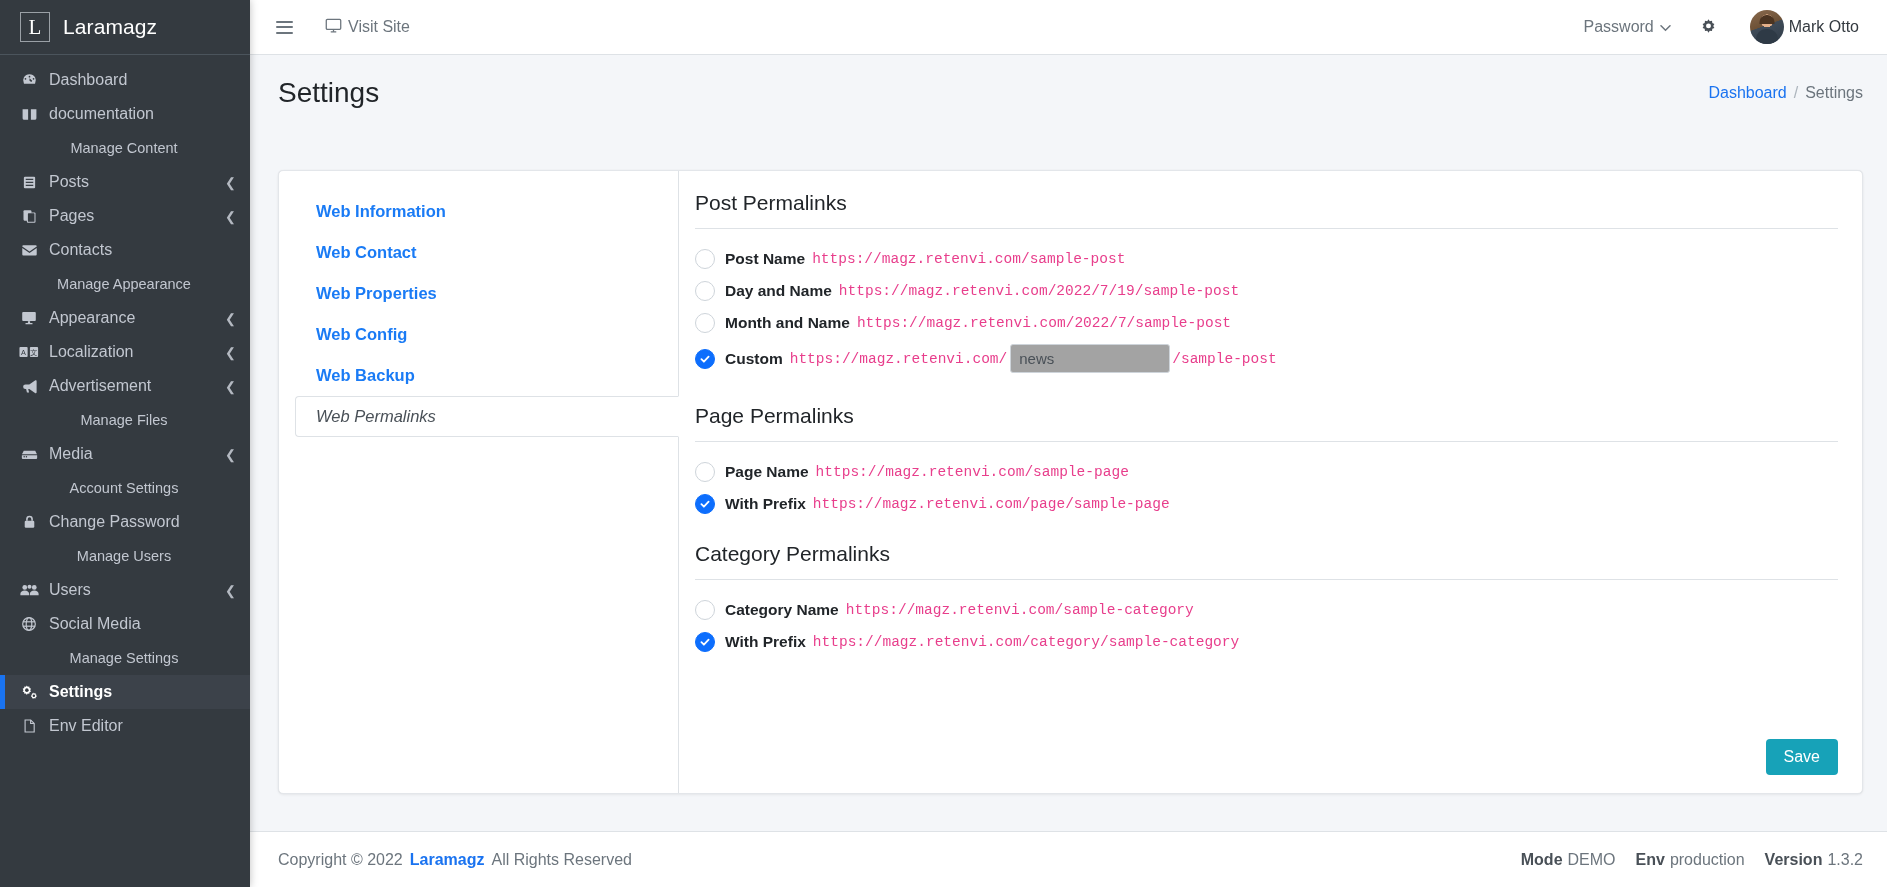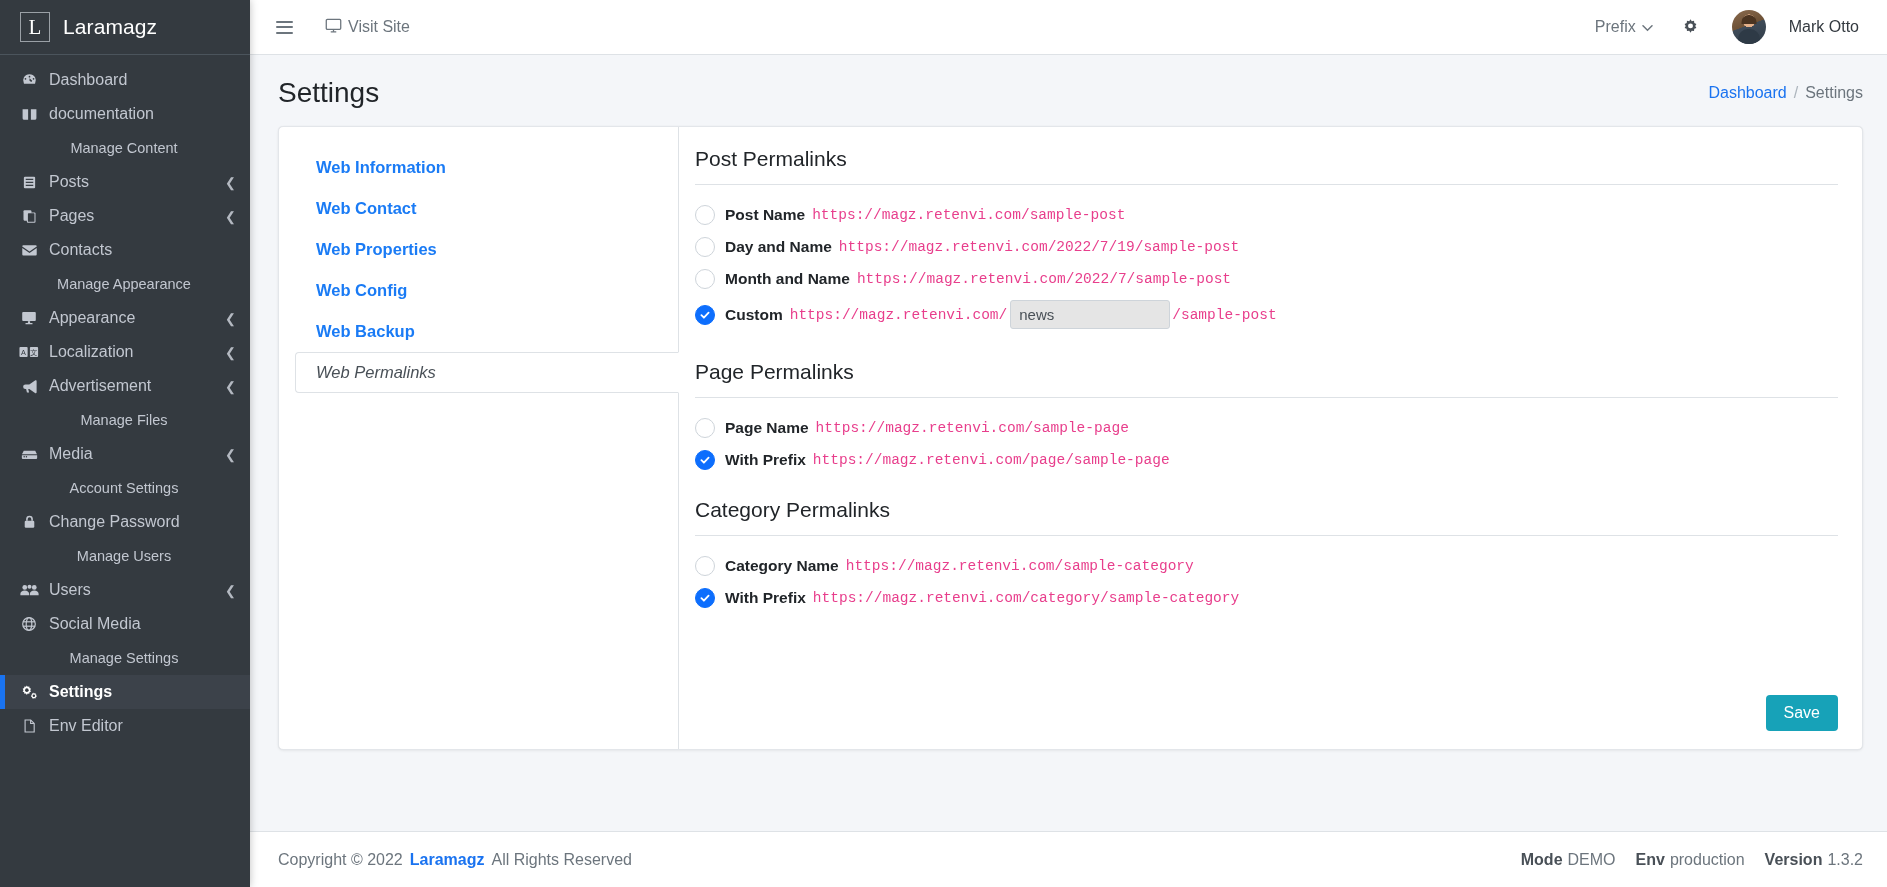--- a/index.html
+++ b/index.html
@@ -91,21 +91,21 @@
   }
   .hamburger { display:flex; flex-direction:column; gap:3.5px; cursor:pointer; padding: 6px 4px; }
   .hamburger span { display:block; width:17px; height:2px; background:#6c757d; border-radius:1px; }
   .topbar-link {
     display:flex; align-items:center; gap:6px;
     margin-left: 28px; color:#6c757d; font-size:16px; cursor:pointer;
   }
   .topbar-right { margin-left:auto; display:flex; align-items:center; gap:0; }
   .lang-sel { display:flex; align-items:center; gap:6px; color:#6c757d; font-size:16px; cursor:pointer; padding: 6px 14px;}
   .gear-btn { color:#495057; cursor:pointer; padding: 6px 14px; display:flex; align-items:center;}
-  .user-box { display:flex; align-items:center; gap:23px; padding: 4px 4px 4px 18px; cursor:pointer;text-align:center;}
+  .user-box { display:flex; align-items:center; gap:5px; padding: 4px 4px 4px 18px; cursor:pointer;text-align:center;}
   .avatar {
     width:34px; height:34px; border-radius:50%;
     background: radial-gradient(circle at 50% 32%, #e3b08a 0 22%, rgba(0,0,0,0) 23%),
                 linear-gradient(160deg,#8a6a4e 0%, #6d5136 45%, #3f4b58 46%, #2f3b47 100%);
     overflow:hidden; position:relative; flex:none;
   }
   .avatar::after{
     content:""; position:absolute; left:50%; top:56%; width:22px; height:22px;
     transform:translateX(-50%); border-radius:10px 10px 0 0; background:#2e3a46;
   }
@@ -119,21 +119,21 @@
   #content-header {
     padding: 22px 24px 14px 28px;
     display:flex; align-items:center;
   }
   #page-title { font-size: 28px; font-weight: 400; color: #212529; }
   #breadcrumb { margin-left:auto; font-size:16px; color:#6c757d; display:flex; gap:7px; }
   #breadcrumb .crumb-link { color:#1a73f0; cursor:pointer; }
   #breadcrumb .sep { color:#adb5bd; }
 
   
-  #content-body { padding: 3px 24px 0 28px; flex:1; }
+  #content-body { padding: 3px 24px 0 28px; flex:1;margin-top:44px; }
   .card {
     background:#fff;
     border: 1px solid #e3e6ea;
     border-radius: 5px;
     box-shadow: 0 0 1px rgba(0,0,0,.08), 0 1px 3px rgba(0,0,0,.06);
     display:flex;
     height: 624px;
   }
   .card-left {
     width: 400px; min-width:400px;
@@ -194,21 +194,21 @@
     font-family:"Liberation Mono", monospace;
     font-size:14.5px; color:#e83e8c; white-space:nowrap;
   }
   .custom-input {
     width: 160px; height: 29px;
     border:1px solid #ced4da; border-radius:3px;
     font-family:"Liberation Sans", sans-serif;
     font-size:15px; color:#495057;
     padding: 2px 8px;
     margin: 0 2px 0 3px;
-    outline:none; background:#e5e5e5;
+    outline:none; background:#a3a3a3;
   }
   .save-wrap { position:absolute; right:24px; bottom: 18px; }
   .btn-save {
     background:#17a2b8; color:#fff; border:none;
     border-radius:4px;
     padding: 9px 18px;
     font-size:16px; font-family:"Liberation Sans", sans-serif;
     cursor:pointer;
   }
 
@@ -400,21 +400,21 @@
           <rect x="1.2" y="2.2" width="13.6" height="9.4" rx="1"></rect>
           <line x1="8" y1="11.6" x2="8" y2="14"></line>
             <line x1="5.4" y1="14" x2="10.6" y2="14"></line>
         </svg>
       </span>
       <span>Visit Site</span>
     </div>
 
     <div class="topbar-right">
       <div class="lang-sel">
-        <span>Prefix</span>
+        <span>Password</span>
         <span>
           <svg width="11" height="8" viewBox="0 0 11 8">
               <path d="M1 1.8 L5.5 6.2 L10 1.8" stroke="#6c757d" stroke-width="1.5" fill="none" stroke-linecap="round"></path>
             </svg>
         </span>
       </div>
       <div class="gear-btn">
         <svg width="19" height="19" viewBox="0 0 20 20" fill="#495057">
           <path d="M10 1.2l1.3 2.1 2.4-.5.3 2.4 2.2 1-1.2 2.1 1.2 2.1-2.2 1-.3 2.4-2.4-.5L10 15.4l-1.3-2.1-2.4.5-.3-2.4-2.2-1 1.2-2.1L3.8 6.2l2.2-1 .3-2.4 2.4.5z"></path>
           <circle cx="10" cy="8.3" r="2.6" fill="#fff"></circle>

